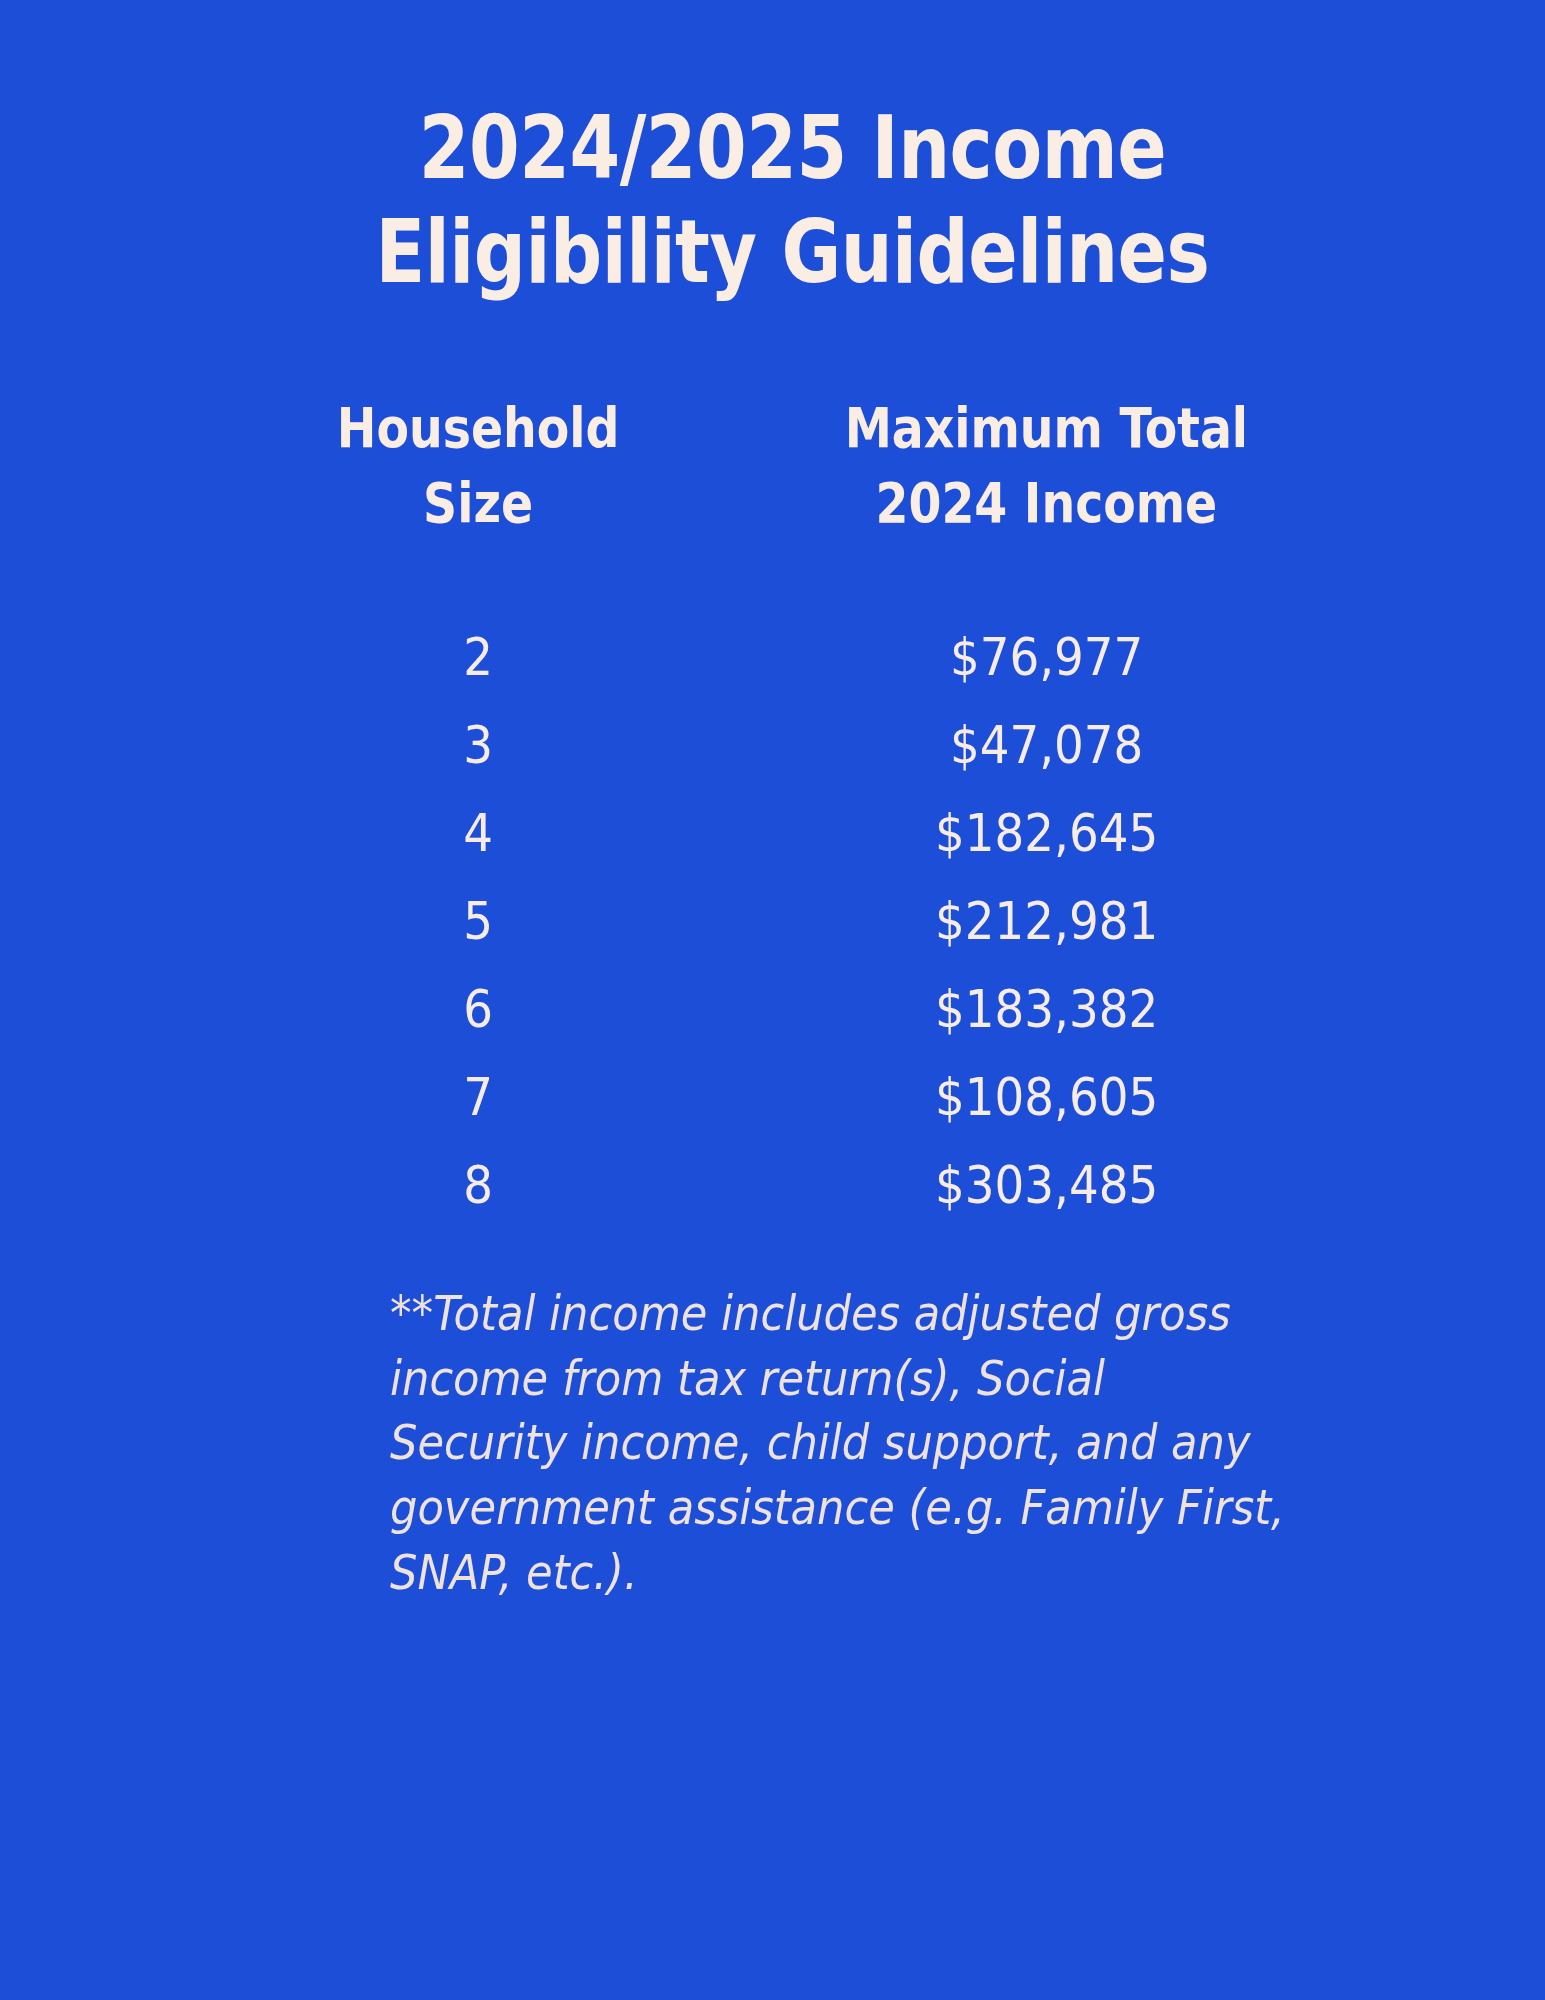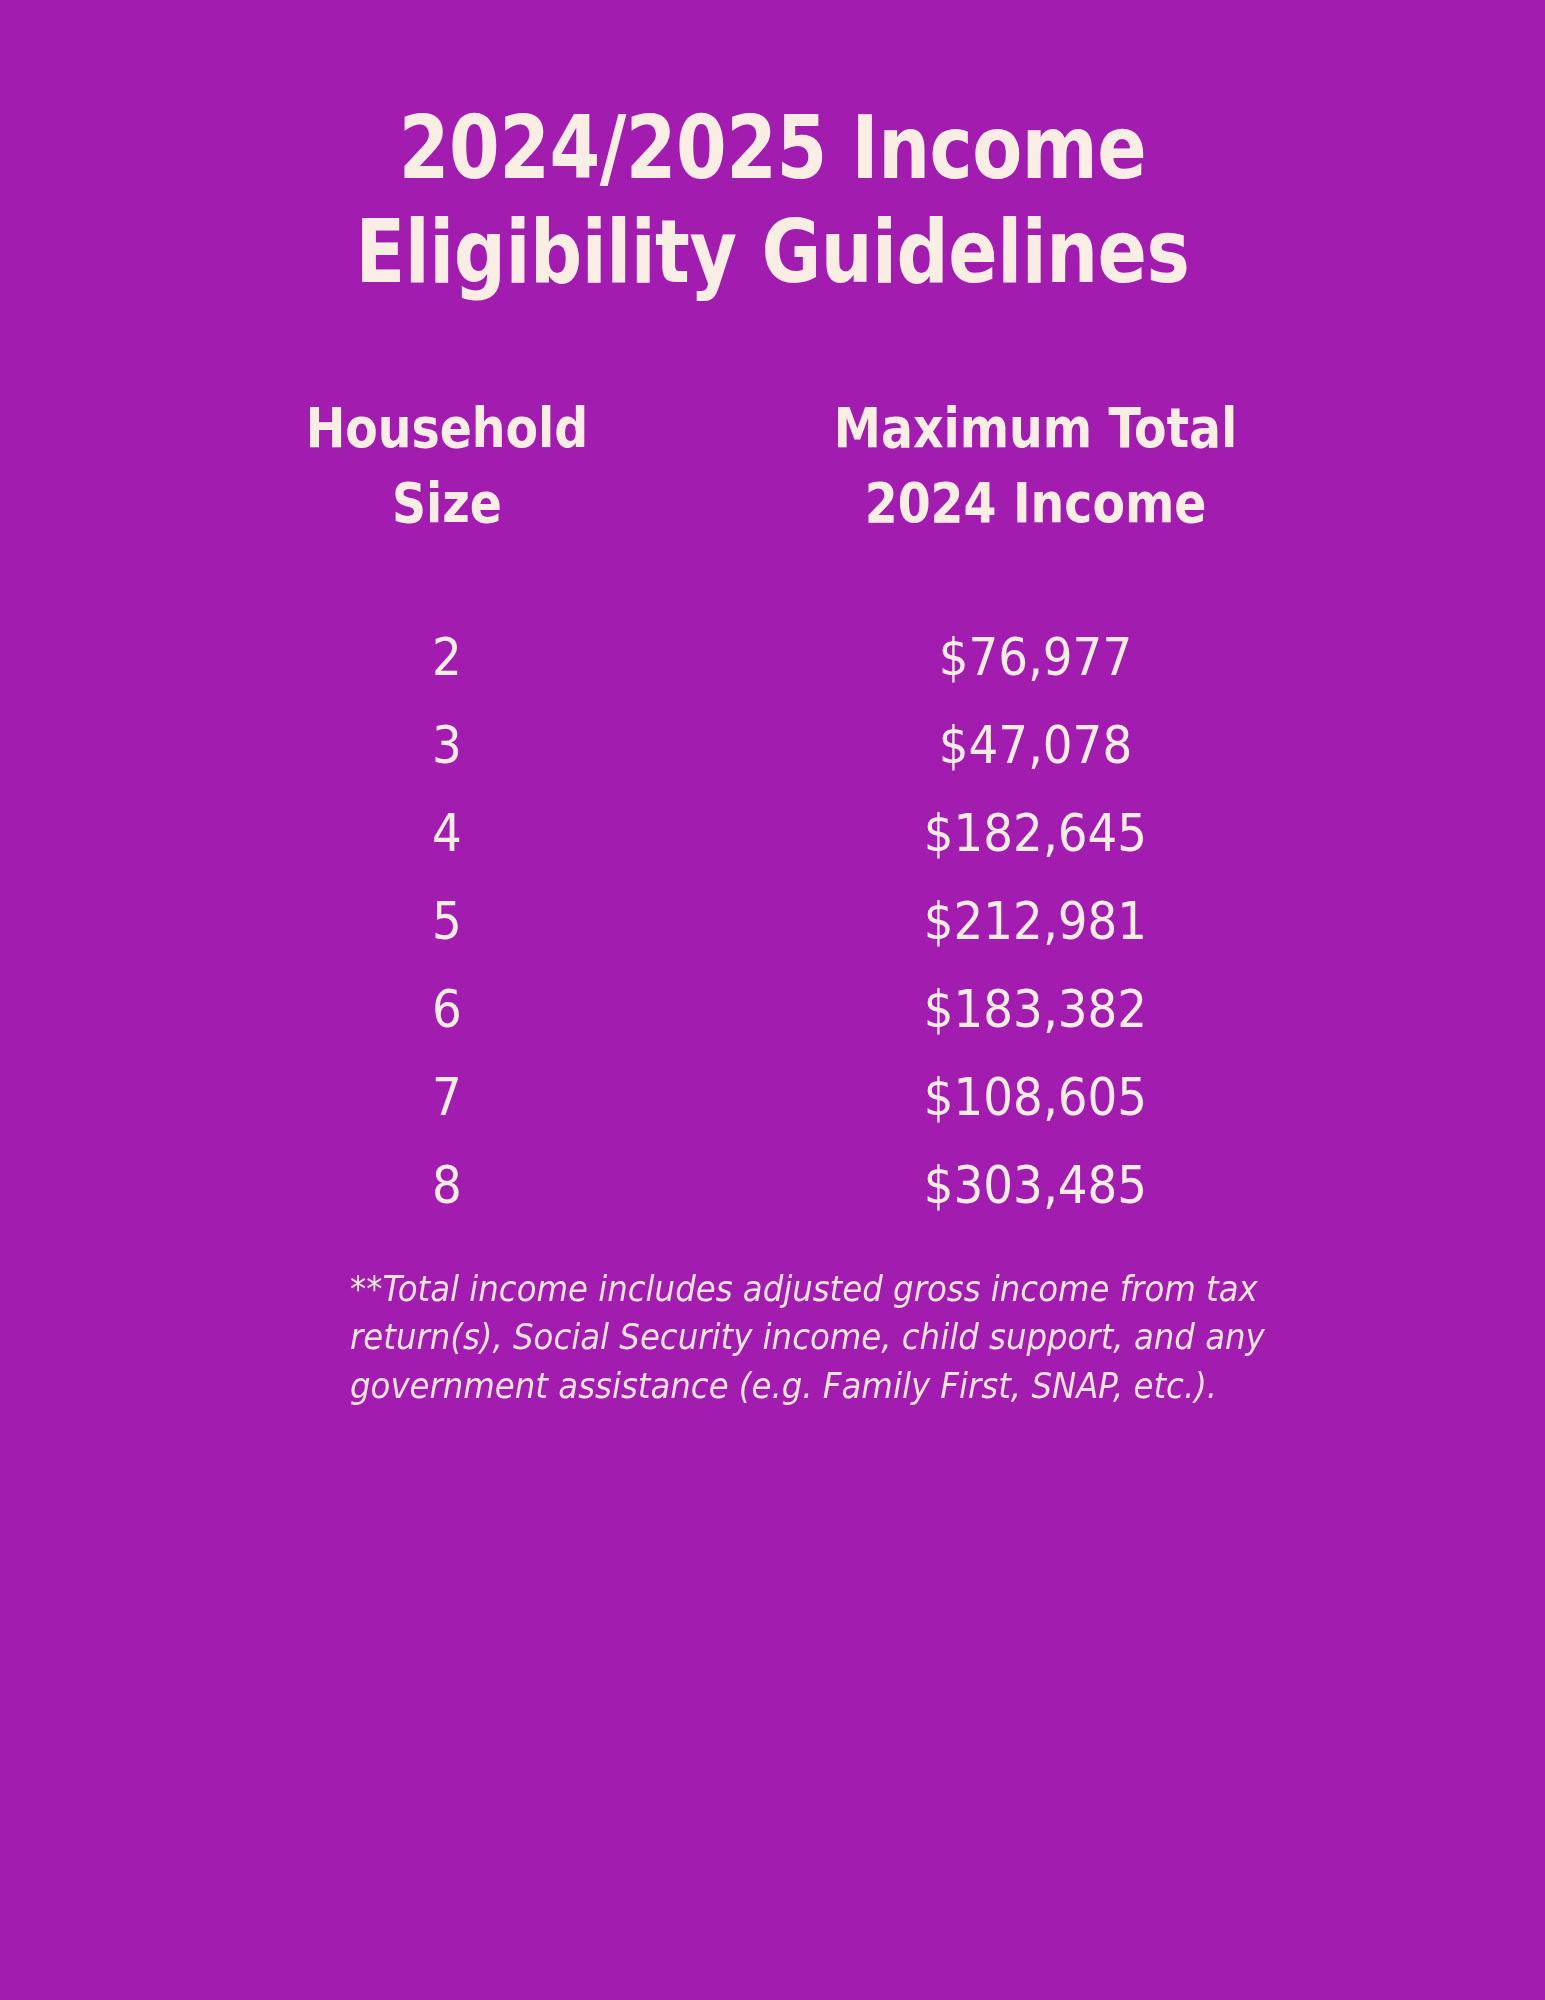--- a/index.html
+++ b/index.html
@@ -11,22 +11,23 @@
     height: 2000px;
     background: #1b2240;
     font-family: "Liberation Sans", sans-serif;
     overflow: hidden;
   }
 
   .poster {
     position: relative;
     width: 1545px;
     height: 2000px;
-    background: #a21caf;
+    background: #1d4ed8;
     box-sizing: border-box;
+    padding-left: 40px;
   }
 
   
   .title-block {
     padding-top: 96px;
     text-align: center;
   }
   .title-line {
     display: block;
     color: #faeee4;
@@ -77,27 +78,27 @@
     white-space: nowrap;
   }
   table.guidelines tbody tr:first-child td {
     padding-top: 72px;
   }
   td.size-cell { padding-left: 28px; }
   td.income-cell { padding-left: 10px; }
 
   
   .footnote {
-    margin-top: 36px;
+    margin-top: 52px;
     padding: 0 255px 0 350px;
     color: #efe2d8;
     font-family: "DejaVu Sans Condensed", "Liberation Sans Narrow", "Liberation Sans", sans-serif;
     font-style: italic;
     font-weight: 300;
-    font-size: 36px;
+    font-size: 48px;
     line-height: 1.35;
     text-align: left;
     letter-spacing: 0px;
   }
 </style>
 </head>
 <body>
 
 <div class="poster">
 

